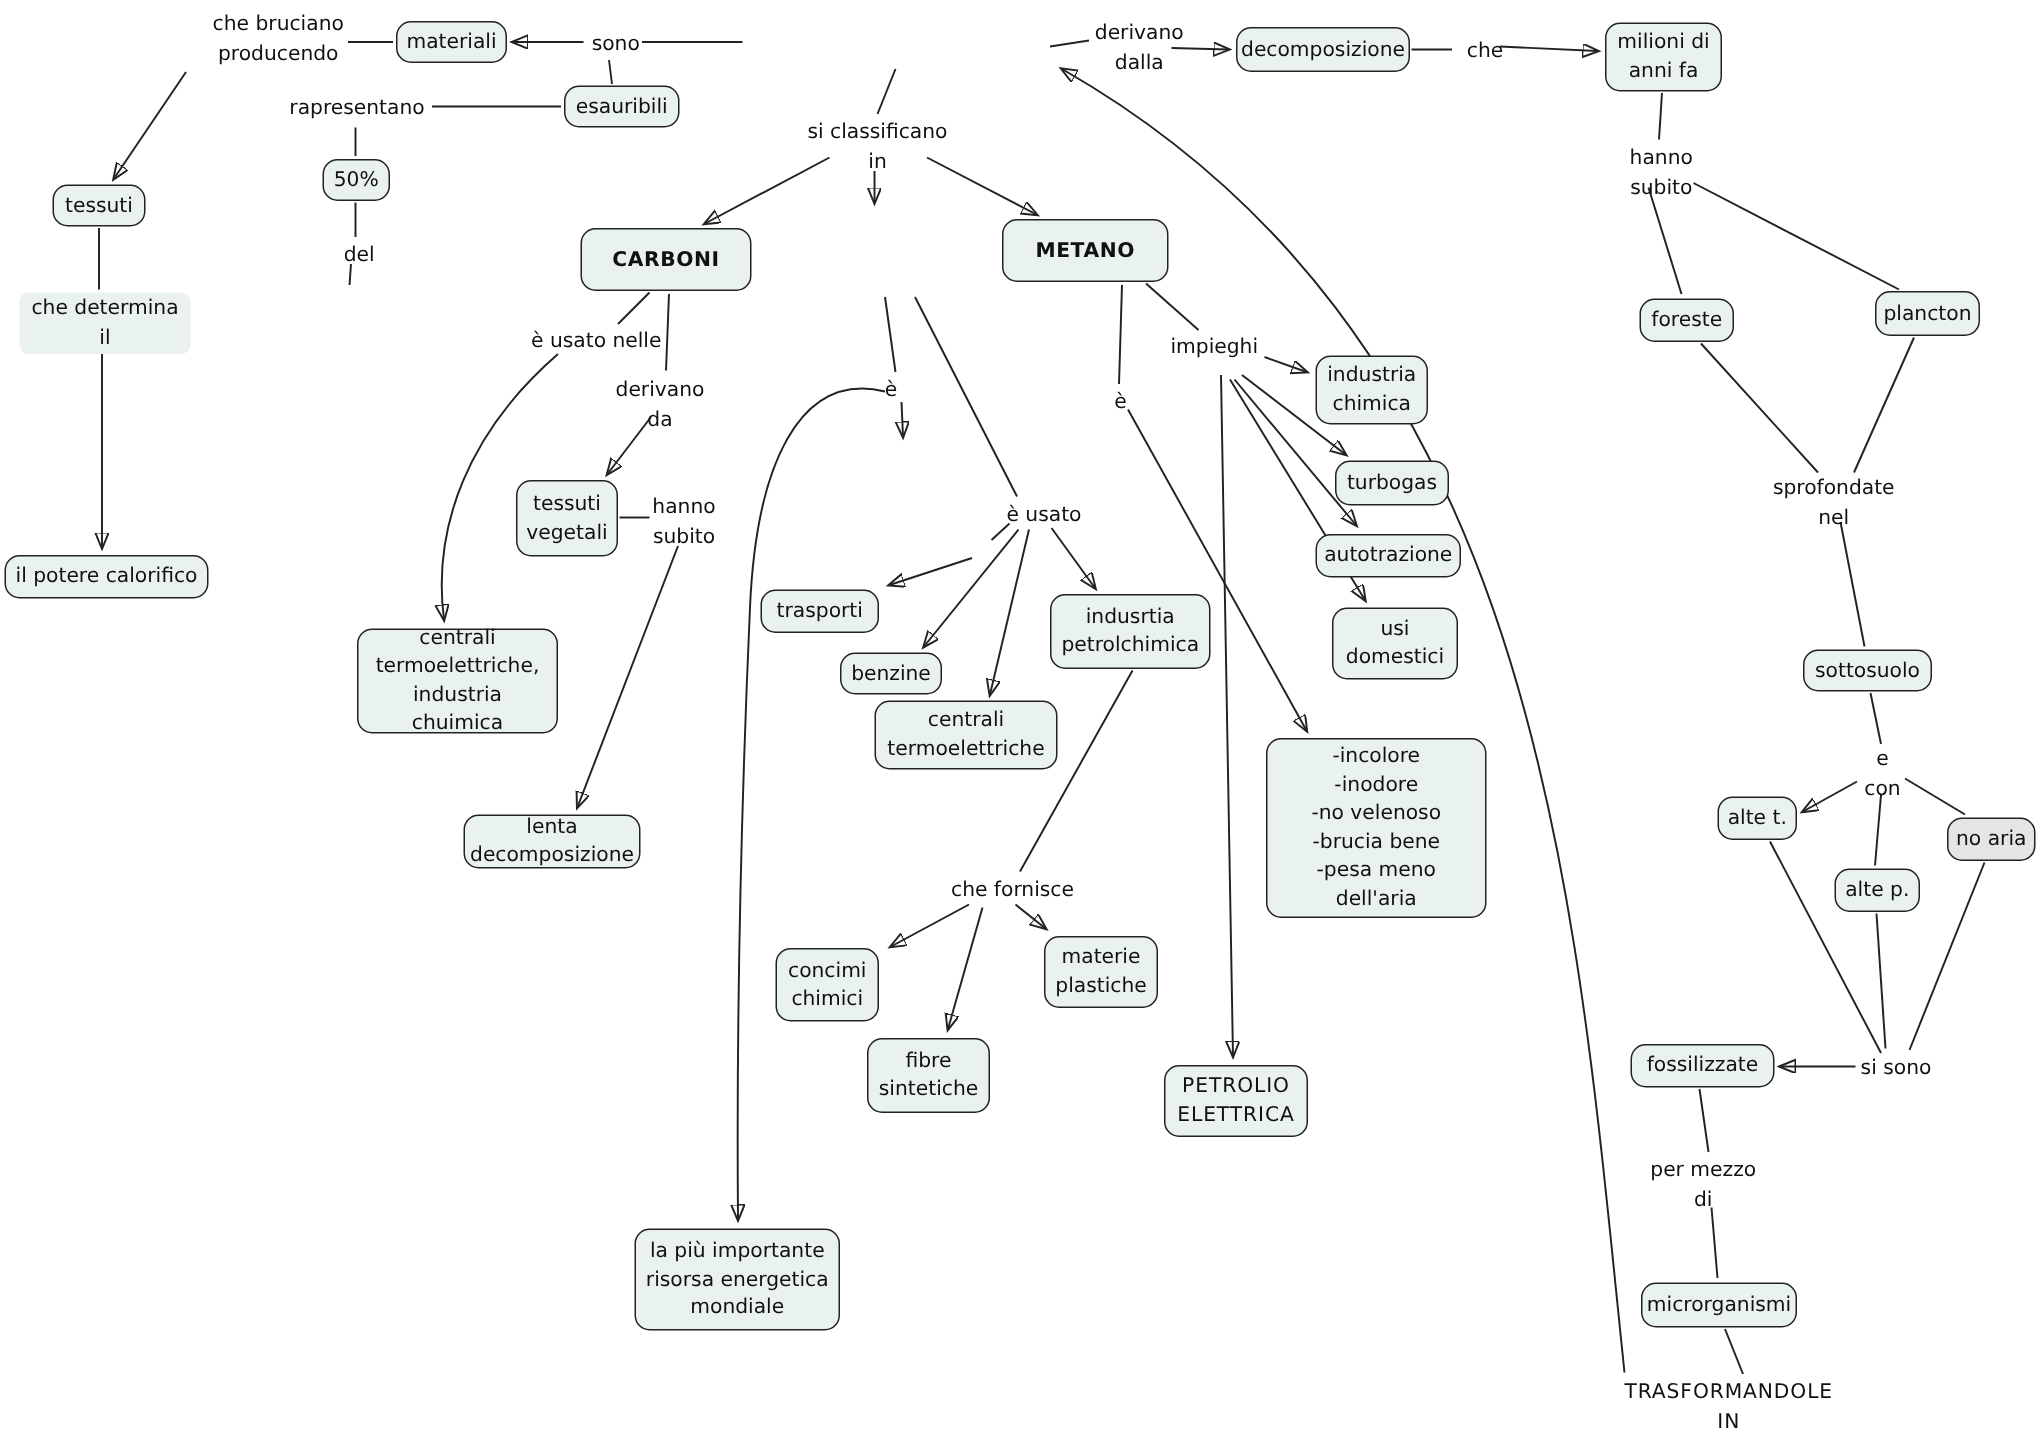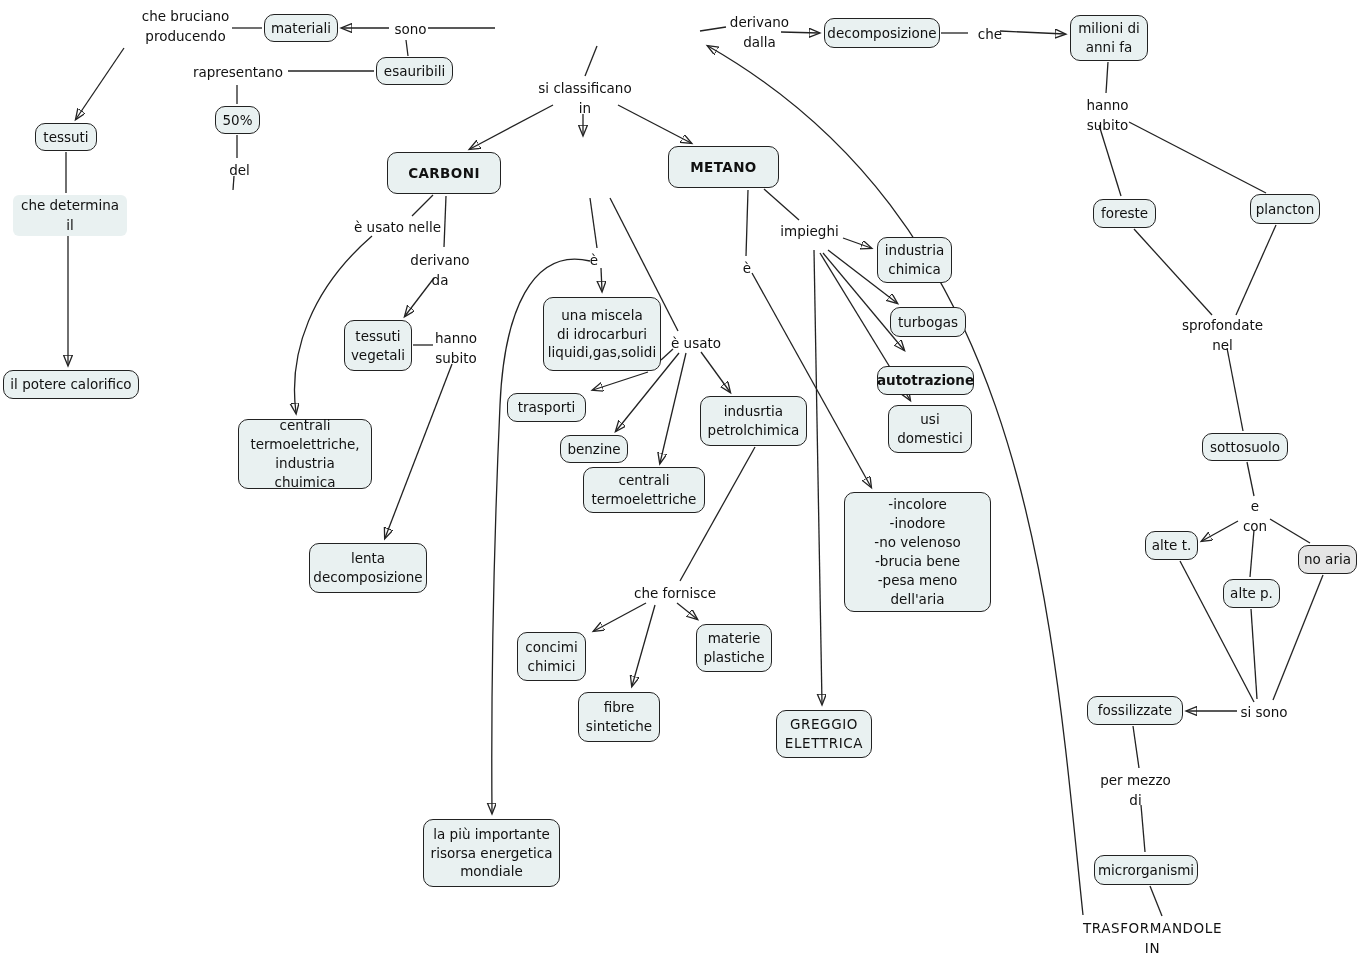--- a/index.html
+++ b/index.html
@@ -120,52 +120,49 @@
   <div class="node" style="left: 376px; top: 57px; width: 77px; height: 28px; background: rgb(233, 241, 241); border-color: rgb(34, 34, 34); color: rgb(17, 17, 17);">esauribili</div>
   <div class="node" style="left: 215px; top: 106px; width: 45px; height: 28px; background: rgb(233, 241, 241); border-color: rgb(34, 34, 34); color: rgb(17, 17, 17);">50%</div>
   <div class="node" style="left: 35px; top: 123px; width: 62px; height: 28px; background: rgb(233, 241, 241); border-color: rgb(34, 34, 34); color: rgb(17, 17, 17);">tessuti</div>
   <div class="node bold" style="left: 387px; top: 152px; width: 114px; height: 42px; background: rgb(233, 241, 241); border-color: rgb(34, 34, 34); color: rgb(17, 17, 17);">CARBONI</div>
   <div class="node bold" style="left: 668px; top: 146px; width: 111px; height: 42px; background: rgb(233, 241, 241); border-color: rgb(34, 34, 34); color: rgb(17, 17, 17);">METANO</div>
   <div class="node" style="left: 1093px; top: 199px; width: 63px; height: 29px; background: rgb(233, 241, 241); border-color: rgb(34, 34, 34); color: rgb(17, 17, 17);">foreste</div>
   <div class="node" style="left: 1250px; top: 194px; width: 70px; height: 30px; background: rgb(233, 241, 241); border-color: rgb(34, 34, 34); color: rgb(17, 17, 17);">plancton</div>
   <div class="node" style="left: 3px; top: 370px; width: 136px; height: 29px; background: rgb(233, 241, 241); border-color: rgb(34, 34, 34); color: rgb(17, 17, 17);">il potere calorifico</div>
   <div class="node" style="left: 344px; top: 320px; width: 68px; height: 51px; background: rgb(233, 241, 241); border-color: rgb(34, 34, 34); color: rgb(17, 17, 17);">tessuti
 vegetali</div>
-  <div class="node" style="left: 543px; top: 297px; width: 118px; height: 74px; background: rgb(233, 241, 241); border-color: rgb(34, 34, 34); color: rgb(17, 17, 17);">una miscela
-di idrocarburi
-liquidi,gas,solidi</div>
   <div class="node" style="left: 507px; top: 393px; width: 79px; height: 29px; background: rgb(233, 241, 241); border-color: rgb(34, 34, 34); color: rgb(17, 17, 17);">trasporti</div>
   <div class="node" style="left: 560px; top: 435px; width: 68px; height: 28px; background: rgb(233, 241, 241); border-color: rgb(34, 34, 34); color: rgb(17, 17, 17);">benzine</div>
   <div class="node" style="left: 583px; top: 467px; width: 122px; height: 46px; background: rgb(233, 241, 241); border-color: rgb(34, 34, 34); color: rgb(17, 17, 17);">centrali
 termoelettriche</div>
   <div class="node" style="left: 700px; top: 396px; width: 107px; height: 50px; background: rgb(233, 241, 241); border-color: rgb(34, 34, 34); color: rgb(17, 17, 17);">indusrtia
 petrolchimica</div>
   <div class="node" style="left: 877px; top: 237px; width: 75px; height: 46px; background: rgb(233, 241, 241); border-color: rgb(34, 34, 34); color: rgb(17, 17, 17);">industria
 chimica</div>
   <div class="node" style="left: 890px; top: 307px; width: 76px; height: 30px; background: rgb(233, 241, 241); border-color: rgb(34, 34, 34); color: rgb(17, 17, 17);">turbogas</div>
-  <div class="node" style="left: 877px; top: 366px; width: 97px; height: 29px; background: rgb(233, 241, 241); border-color: rgb(34, 34, 34); color: rgb(17, 17, 17); font-weight: bold;">autotrazione</div>
+  <div class="node" style="left: 877px; top: 356px; width: 97px; height: 29px; background: rgb(233, 241, 241); border-color: rgb(34, 34, 34); color: rgb(17, 17, 17);">autotrazione</div>
   <div class="node" style="left: 888px; top: 405px; width: 84px; height: 48px; background: rgb(233, 241, 241); border-color: rgb(34, 34, 34); color: rgb(17, 17, 17);">usi
 domestici</div>
   <div class="node" style="left: 238px; top: 419px; width: 134px; height: 70px; background: rgb(233, 241, 241); border-color: rgb(34, 34, 34); color: rgb(17, 17, 17);">centrali
 termoelettriche,
 industria chuimica</div>
-  <div class="node" style="left: 309px; top: 543px; width: 118px; height: 50px; background: rgb(233, 241, 241); border-color: rgb(34, 34, 34); color: rgb(17, 17, 17);">lenta
+  <div class="node" style="left: 309px; top: 543px; width: 118px; height: 36px; background: rgb(233, 241, 241); border-color: rgb(34, 34, 34); color: rgb(17, 17, 17);">lenta
 decomposizione</div>
   <div class="node" style="left: 844px; top: 492px; width: 147px; height: 120px; background: rgb(233, 241, 241); border-color: rgb(34, 34, 34); color: rgb(17, 17, 17);">-incolore
 -inodore
 -no velenoso
 -brucia bene
 -pesa meno dell'aria</div>
   <div class="node" style="left: 517px; top: 632px; width: 69px; height: 49px; background: rgb(233, 241, 241); border-color: rgb(34, 34, 34); color: rgb(17, 17, 17);">concimi
 chimici</div>
   <div class="node" style="left: 696px; top: 624px; width: 76px; height: 48px; background: rgb(233, 241, 241); border-color: rgb(34, 34, 34); color: rgb(17, 17, 17);">materie
 plastiche</div>
   <div class="node" style="left: 578px; top: 692px; width: 82px; height: 50px; background: rgb(233, 241, 241); border-color: rgb(34, 34, 34); color: rgb(17, 17, 17);">fibre
 sintetiche</div>
-  <div class="node upper" style="left: 776px; top: 710px; width: 96px; height: 48px; background: rgb(233, 241, 241); border-color: rgb(34, 34, 34); color: rgb(17, 17, 17);">GREGGIO
+  <div class="node upper" style="left: 776px; top: 710px; width: 96px; height: 48px; background: rgb(233, 241, 241); border-color: rgb(34, 34, 34); color: rgb(17, 17, 17);">PETROLIO
 ELETTRICA</div>
   <div class="node" style="left: 423px; top: 819px; width: 137px; height: 68px; background: rgb(233, 241, 241); border-color: rgb(34, 34, 34); color: rgb(17, 17, 17);">la più importante
 risorsa energetica
 mondiale</div>
   <div class="node" style="left: 1202px; top: 433px; width: 86px; height: 28px; background: rgb(233, 241, 241); border-color: rgb(34, 34, 34); color: rgb(17, 17, 17);">sottosuolo</div>
   <div class="node" style="left: 1145px; top: 531px; width: 53px; height: 29px; background: rgb(233, 241, 241); border-color: rgb(34, 34, 34); color: rgb(17, 17, 17);">alte t.</div>
   <div class="node" style="left: 1223px; top: 579px; width: 57px; height: 29px; background: rgb(233, 241, 241); border-color: rgb(34, 34, 34); color: rgb(17, 17, 17);">alte p.</div>
   <div class="node" style="left: 1298px; top: 545px; width: 59px; height: 29px; background: #e5e5e5; border-color: rgb(34, 34, 34); color: rgb(17, 17, 17);">no aria</div>
   <div class="node" style="left: 1087px; top: 696px; width: 96px; height: 29px; background: rgb(233, 241, 241); border-color: rgb(34, 34, 34); color: rgb(17, 17, 17);">fossilizzate</div>
   <div class="node" style="left: 1094px; top: 855px; width: 104px; height: 30px; background: rgb(233, 241, 241); border-color: rgb(34, 34, 34); color: rgb(17, 17, 17);">microrganismi</div>

